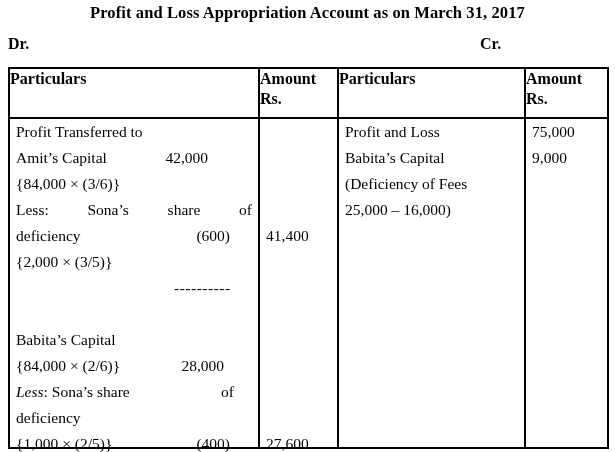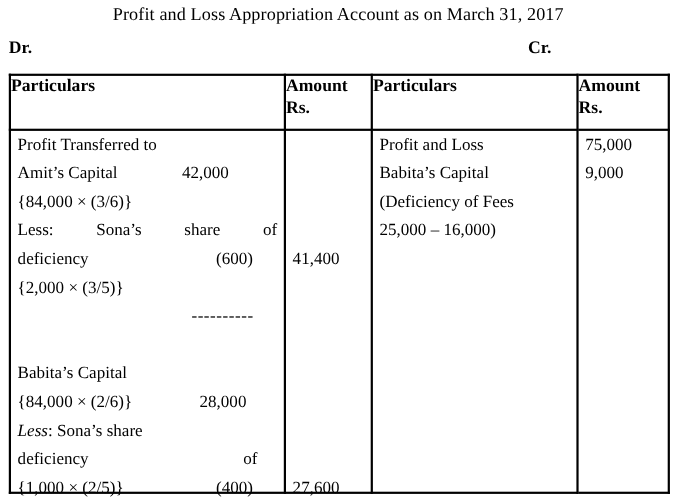--- a/index.html
+++ b/index.html
@@ -17,21 +17,21 @@
   }
 
   
   .doc-title {
     position: absolute;
     top: 3px;
     left: 0;
     width: 615px;
     text-align: center;
     font-size: 16.5px;
-    font-weight: normal;
+    font-weight: bold;
     letter-spacing: 0.1px;
     white-space: nowrap;
   }
 
   
   .drcr-row {
     position: absolute;
     top: 35px;
     left: 8px;
     width: 599px;
@@ -211,21 +211,21 @@
 
         <div class="ln" style="top:208px;">
           <span>Babita’s Capital</span>
         </div>
 
         <div class="ln ln-spread" style="top:234px;">
           <span class="lead">{84,000 × (2/6)}</span>
           <span class="tail amt-inline" style="margin-right:28px;">28,000</span>
         </div>
 
-        <div class="ln ln-spread" style="top:260px;flex-direction:column;">
+        <div class="ln ln-spread" style="top:260px;">
           <span class="lead">
             <span class="ital">Less</span><span>: Sona’s share</span>
           </span>
           <span class="tail" style="margin-right:18px;">of</span>
         </div>
 
         <div class="ln" style="top:286px;">
           <span>deficiency</span>
         </div>
 

